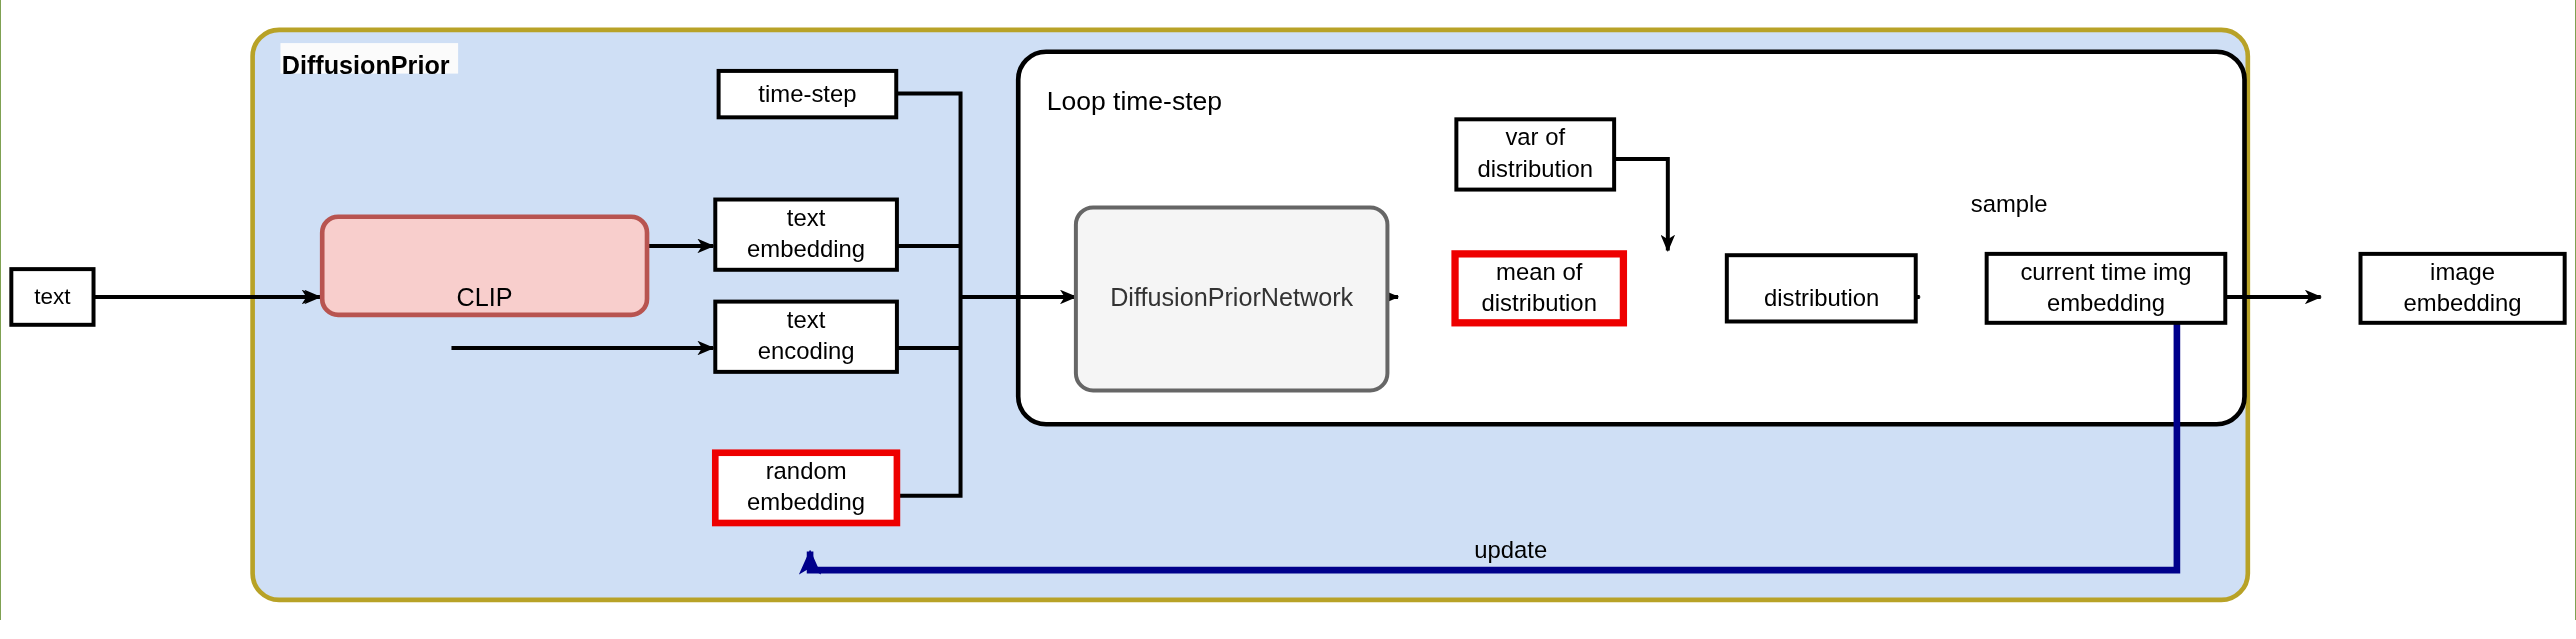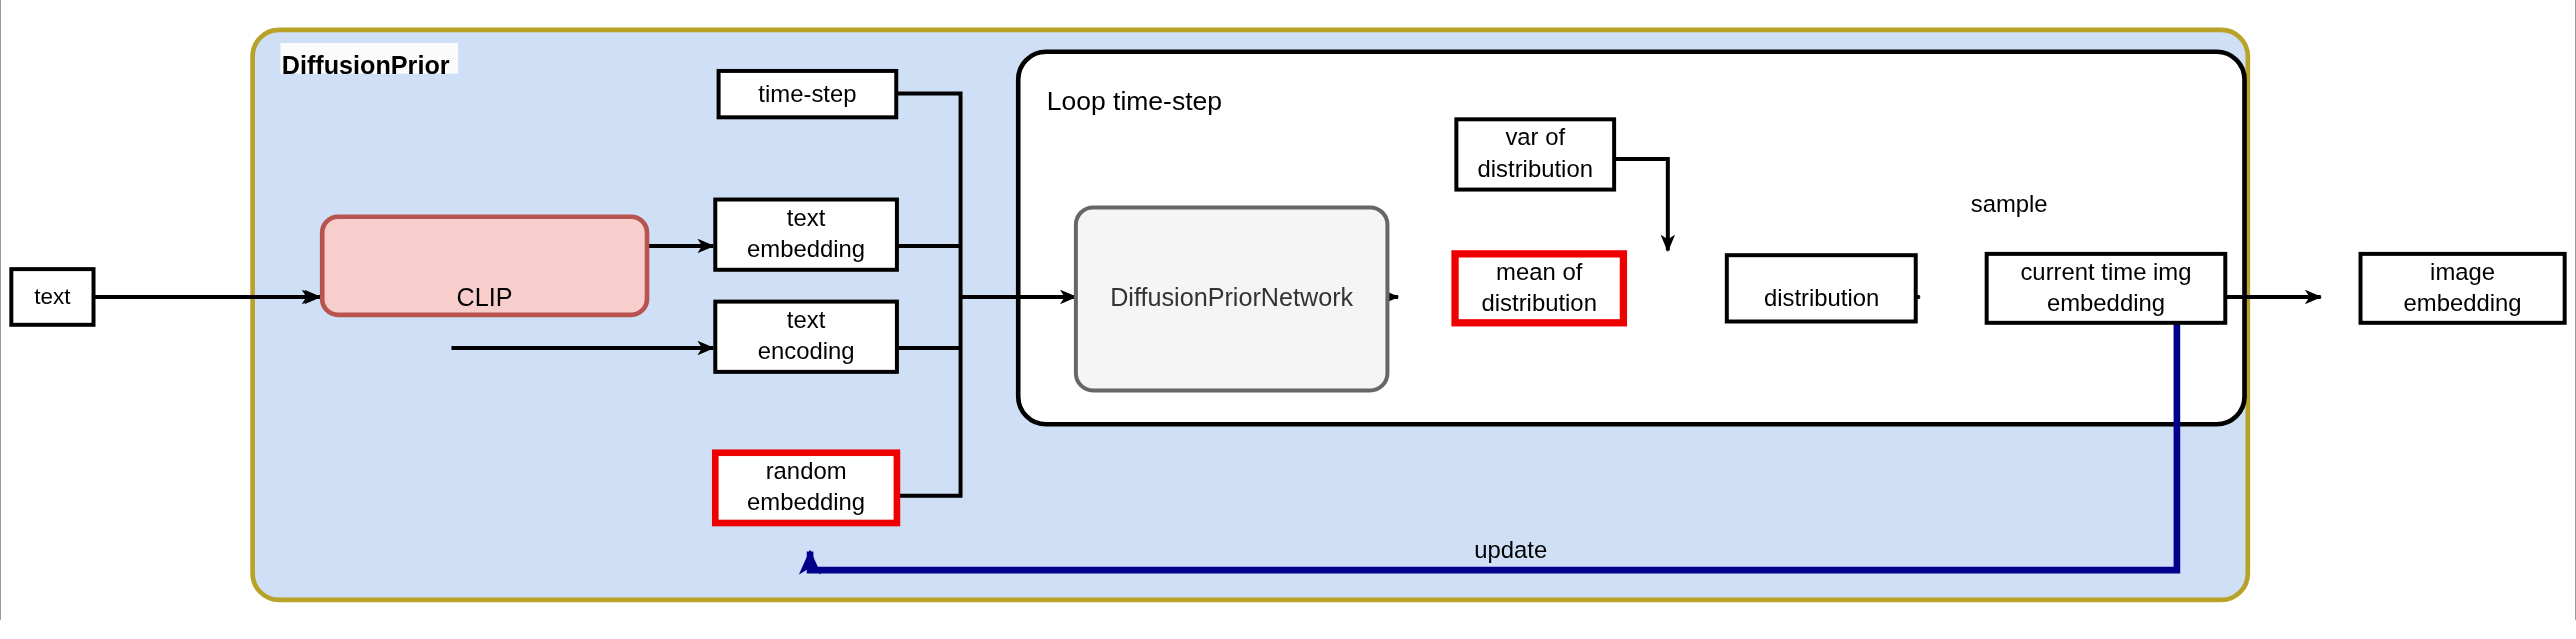--- a/index.html
+++ b/index.html
@@ -4,21 +4,21 @@
 <style>
   html, body {
     margin: 0;
     padding: 0;
     background: #ffffff;
   }
   #stage {
     position: relative;
     width: 2576px;
     height: 620px;
-    background: #737373;
+    background: #4d7c0f;
     font-family: "Liberation Sans", sans-serif;
     overflow: hidden;
   }
   #stage svg {
     position: absolute;
     left: 0;
     top: 0;
     width: 2576px;
     height: 639px;
   }

